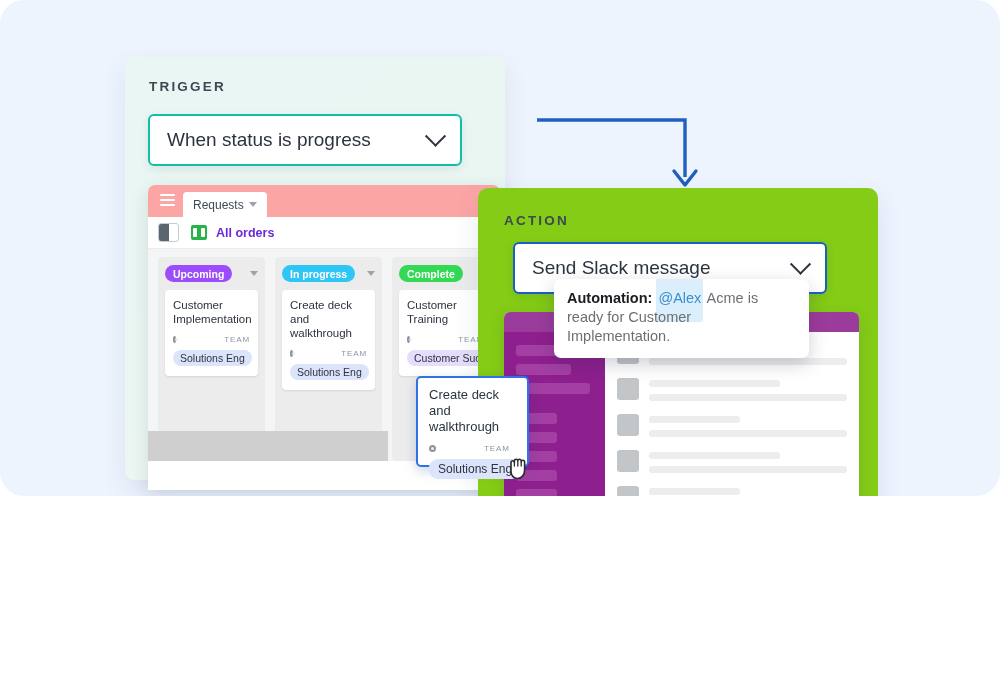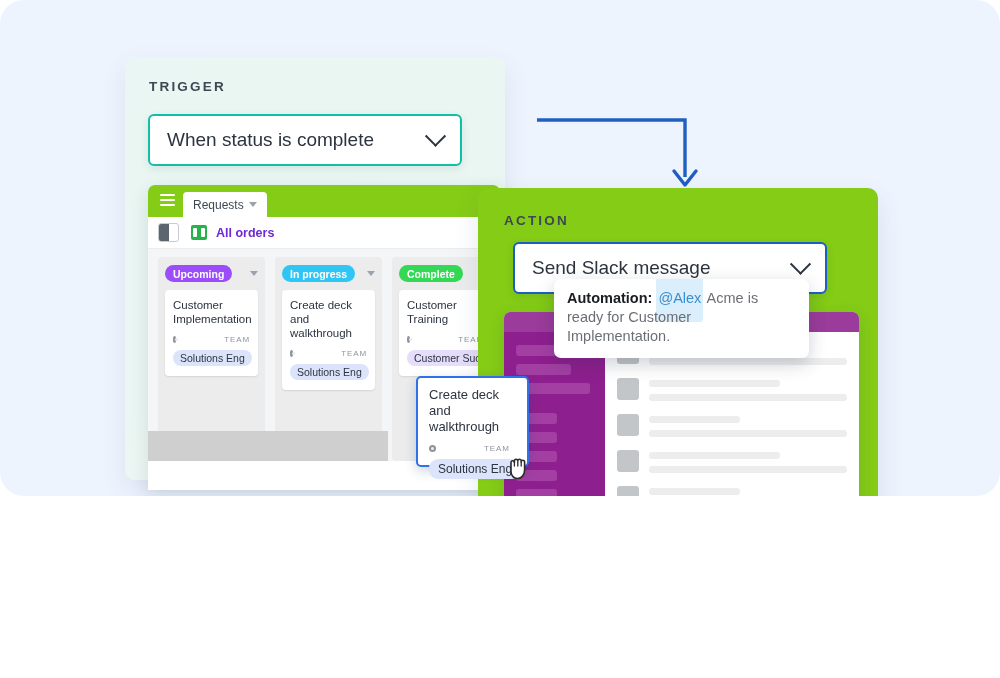--- a/index.html
+++ b/index.html
@@ -56,21 +56,21 @@
   }
 
   
   #kanban-window{
     position:absolute;left:23px;top:128px;width:352px;height:305px;
     border-radius:7px 7px 0 0;overflow:hidden;
     box-shadow:0 6px 18px rgba(40,70,90,.14);
     background:#fff;
   }
   #kanban-topbar{
-    position:relative;height:32px;background:#84cc16;
+    position:relative;height:32px;background:#fca5a5;
   }
   #hamburger{
     position:absolute;left:12px;top:9px;width:15px;height:12px;
     display:flex;flex-direction:column;justify-content:space-between;
   }
   #hamburger i{display:block;height:2px;background:#fff;border-radius:1px;}
   #tab-requests{
     position:absolute;left:35px;top:7px;height:25px;
     background:#fff;border-radius:4px 4px 0 0;
     display:flex;align-items:center;padding:0 10px;
@@ -202,21 +202,21 @@
 </head>
 <body>
 
 <div id="stage">
 
   <div id="trigger-panel">
 
     <div id="trigger-label" class="panel-label">TRIGGER</div>
 
     <div id="trigger-select" class="select-box">
-      <span class="select-text">When status is complete</span>
+      <span class="select-text">When status is progress</span>
       <span class="chev"></span>
     </div>
 
     <div id="kanban-window">
 
       <div id="kanban-topbar">
         <div id="hamburger">
           <i></i>
             <i></i>
             <i></i>

